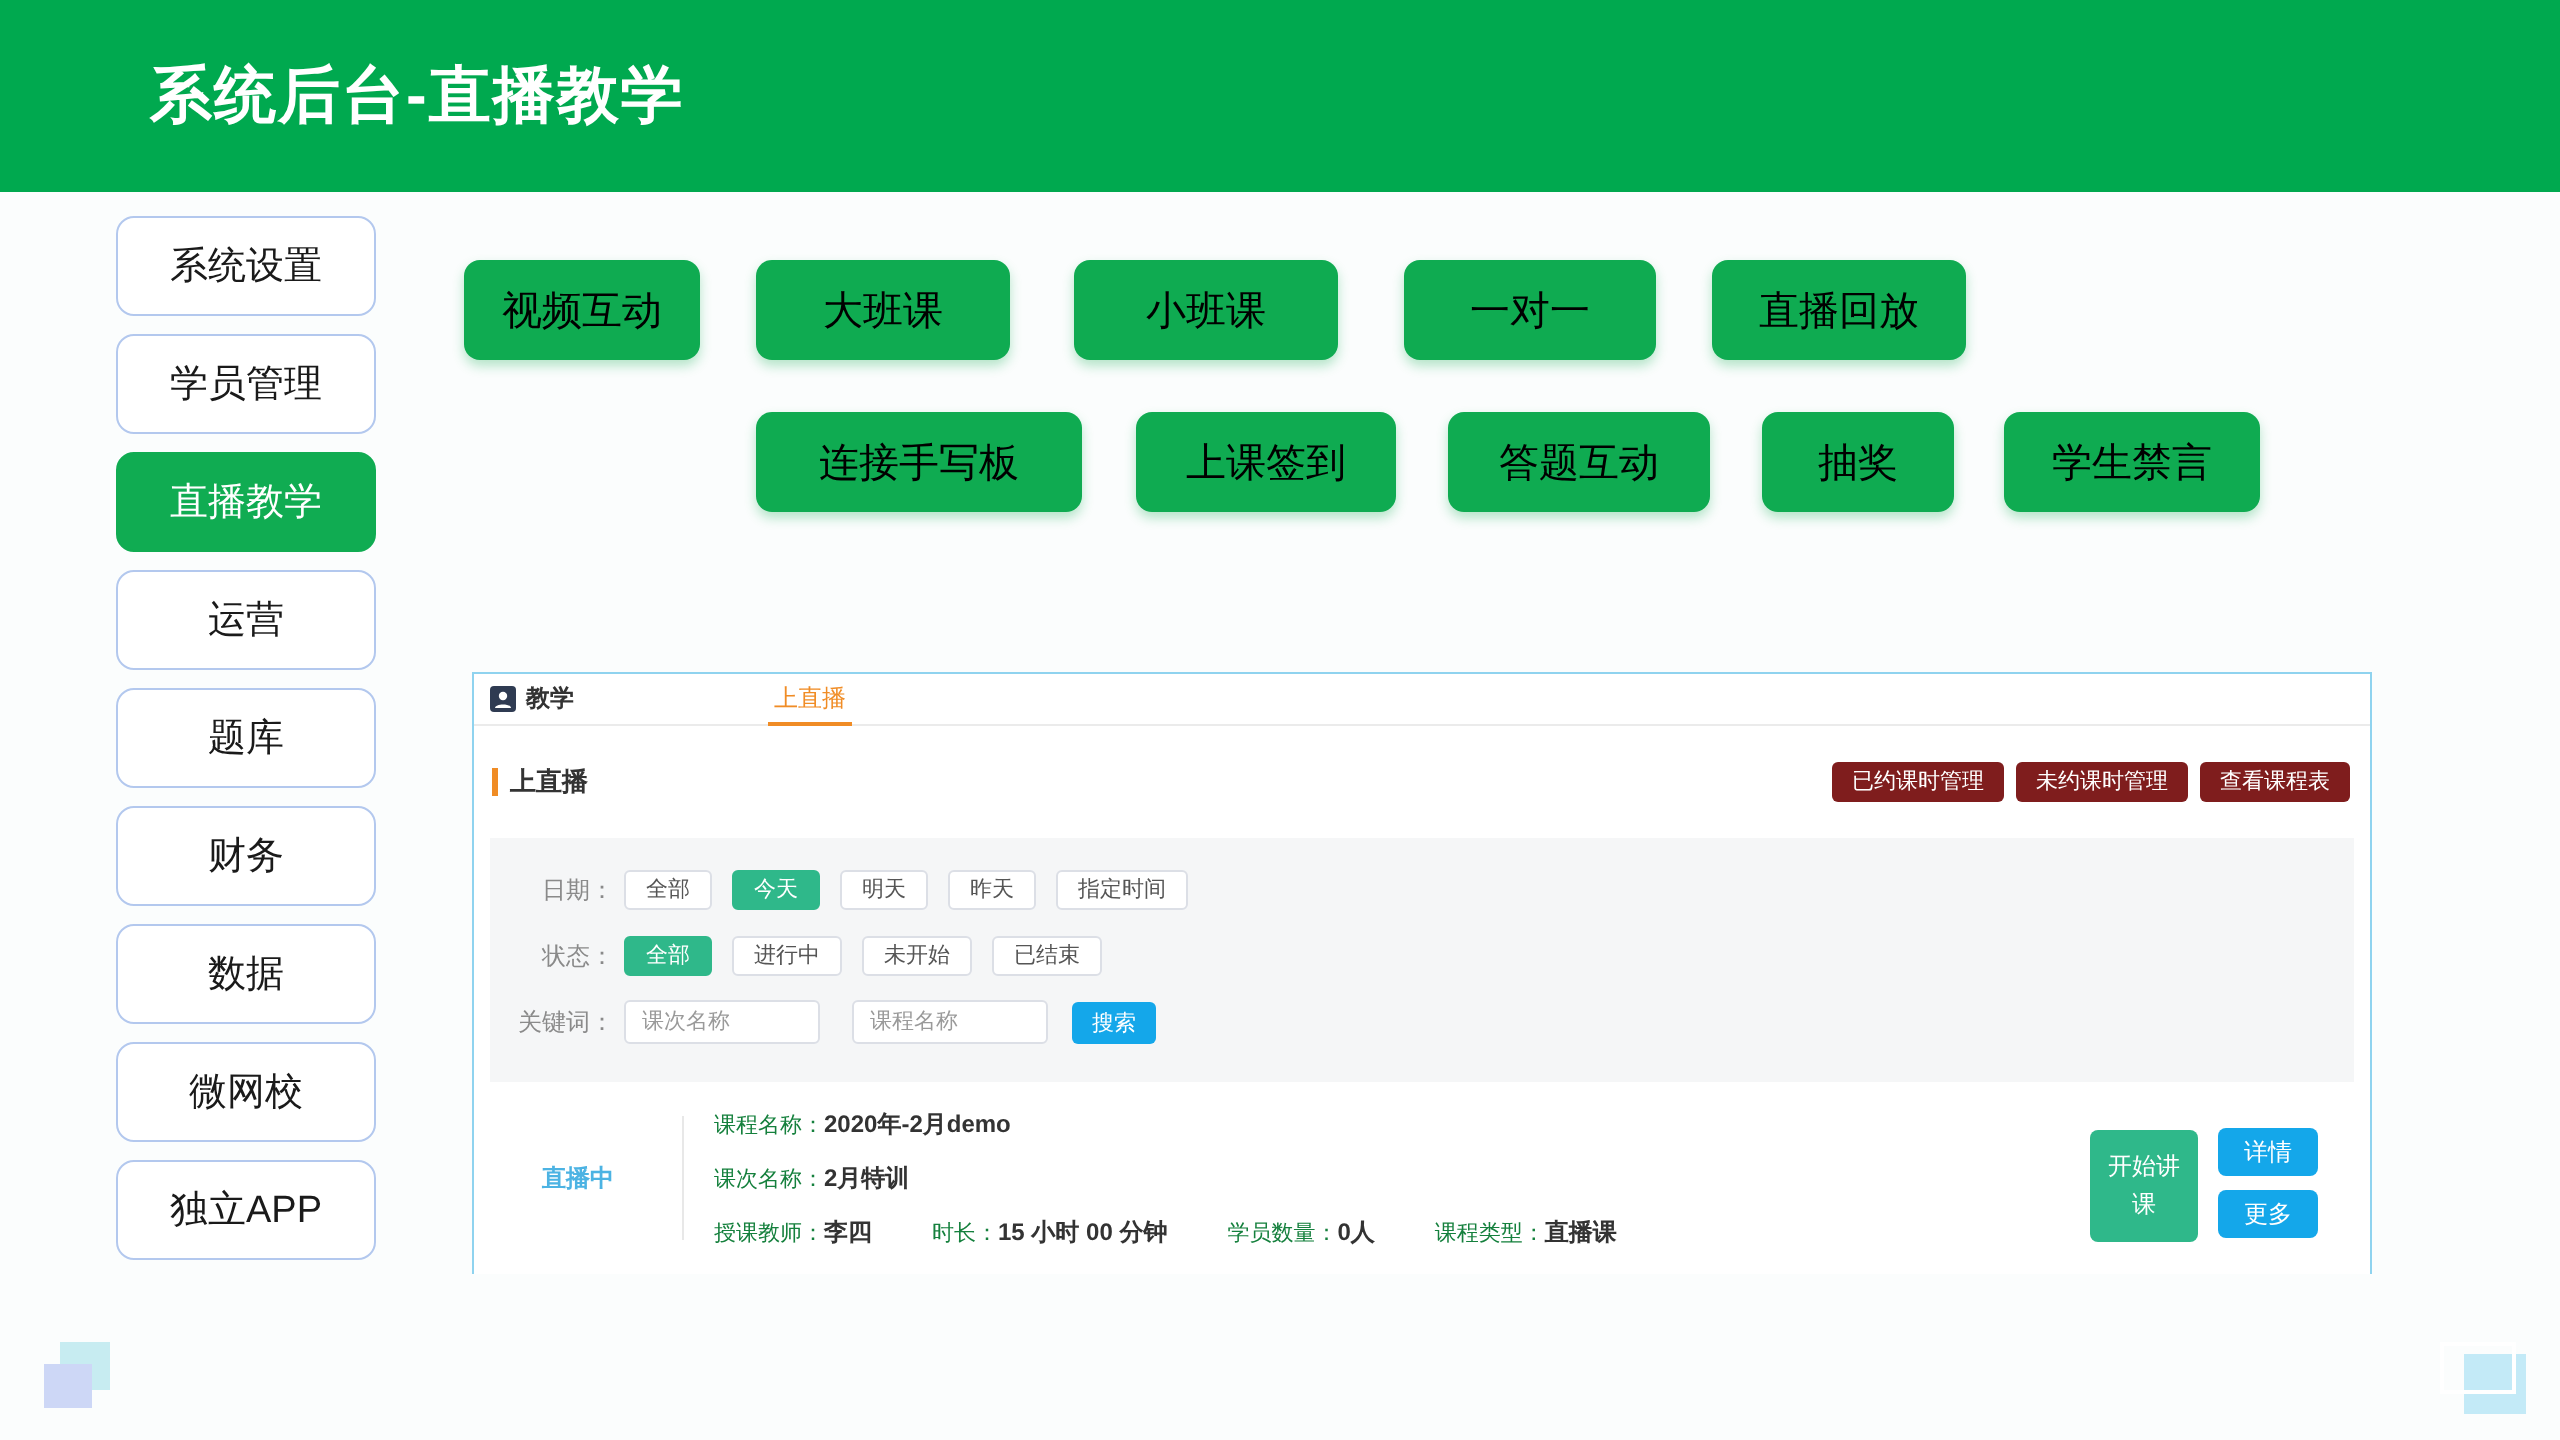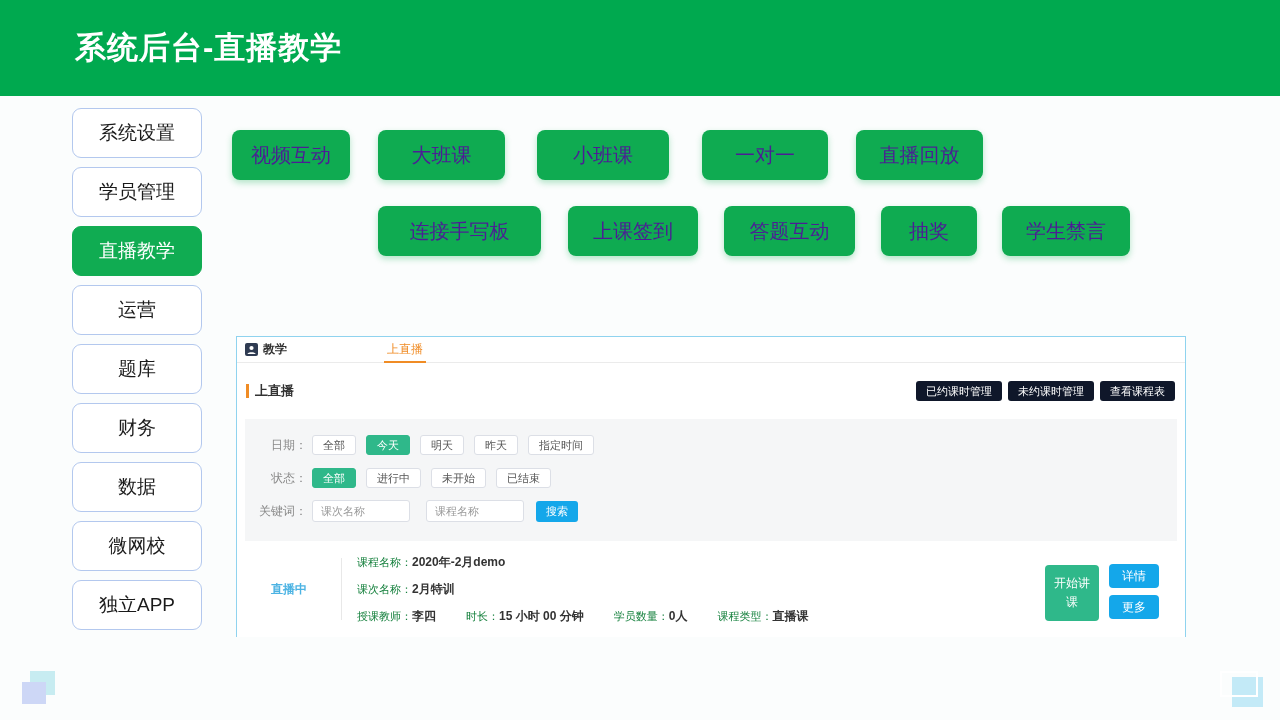--- a/index.html
+++ b/index.html
@@ -5,40 +5,40 @@
   * { margin:0; padding:0; box-sizing:border-box; }
   html,body { width:1280px; height:720px; }
   body { font-family:"Liberation Sans","DejaVu Sans",sans-serif; background:#fbfdfd; }
   .page { position:relative; width:1280px; height:720px; overflow:hidden; background:#fbfdfd; }
 
   
   .header { position:absolute; left:0; top:0; width:1280px; height:96px; background:#00a94f; }
   .header .title { position:absolute; left:75px; top:0; line-height:96px; color:#ffffff; font-size:31px; font-weight:bold; letter-spacing:1px; }
 
   
-  .sidebar { position:absolute; left:72px; top:108px; width:130px; display:flex; flex-direction:column; gap:9px; }
+  .sidebar { position:absolute; left:58px; top:108px; width:130px; display:flex; flex-direction:column; gap:9px; }
   .side-item { height:50px; background:#ffffff; border:1px solid #b3c8ee; border-radius:9px; display:flex; align-items:center; justify-content:center; font-size:19px; color:#1a1a1a; cursor:pointer; }
   .side-item.active { background:#10ac52; border-color:#10ac52; color:#ffffff; }
 
   
-  .feat-btn { position:absolute; height:50px; background:#0fab51; border:none; border-radius:8px; color:#4c1d95; font-size:20px; font-family:inherit; display:flex; align-items:center; justify-content:center; cursor:pointer; box-shadow:0 3px 6px rgba(15,171,81,0.30); }
+  .feat-btn { position:absolute; height:50px; background:#0fab51; border:none; border-radius:8px; color:#000000; font-size:20px; font-family:inherit; display:flex; align-items:center; justify-content:center; cursor:pointer; box-shadow:0 3px 6px rgba(15,171,81,0.30); }
 
   
   .panel { position:absolute; left:236px; top:336px; width:950px; height:301px; background:#ffffff; border:1px solid #8fd3ef; font-size:12px; }
   .panel-nav { position:relative; height:26px; border-bottom:1px solid #ebebeb; display:flex; align-items:center; padding:0 8px; }
   .app-badge { display:flex; align-items:center; gap:5px; }
   .app-icon { width:13px; height:13px; display:block; }
   .app-label { font-size:12px; color:#333333; font-weight:bold; }
   .nav-tab { position:absolute; left:147px; top:0; height:26px; line-height:25px; padding:0 3px; color:#f08c25; font-size:12px; border-bottom:2px solid #f08c25; cursor:pointer; }
 
   .section-row { height:56px; display:flex; align-items:center; padding:0 10px 0 9px; }
   .section-title { display:flex; align-items:center; gap:6px; font-size:13px; color:#333333; font-weight:bold; }
   .section-title .bar { width:3px; height:14px; background:#f08c25; }
   .section-actions { margin-left:auto; display:flex; gap:6px; }
-  .blue-btn { background:#0f172a; color:#ffffff; border:none; border-radius:3px; height:20px; line-height:20px; padding:0 10px; font-size:11px; font-family:inherit; cursor:pointer; }
+  .blue-btn { background:#7f1d1d; color:#ffffff; border:none; border-radius:3px; height:20px; line-height:20px; padding:0 10px; font-size:11px; font-family:inherit; cursor:pointer; }
 
   .filter-box { margin:0 8px; height:122px; background:#f5f6f7; padding-top:15px; }
   .filter-row { display:flex; align-items:center; height:22px; margin-bottom:11px; }
   .filter-label { width:62px; text-align:right; color:#8a8a8a; font-size:12px; margin-right:5px; flex:none; }
   .chip { height:20px; line-height:18px; padding:0 10px; background:#ffffff; border:1px solid #dcdfe6; border-radius:3px; color:#555555; font-size:11px; margin-right:10px; cursor:pointer; }
   .chip.active { background:#2fb88a; border-color:#2fb88a; color:#ffffff; }
   .kw-input { width:98px; height:22px; border:1px solid #dcdfe6; border-radius:3px; padding:0 8px; font-size:11px; color:#333; background:#ffffff; font-family:inherit; }
   .kw-input::placeholder { color:#9a9a9a; }
   .kw-input + .kw-input { margin-left:16px; }
   .search-btn { margin-left:12px; background:#14a7ea; color:#ffffff; border:none; border-radius:3px; height:21px; padding:0 10px; font-size:11px; font-family:inherit; cursor:pointer; }

